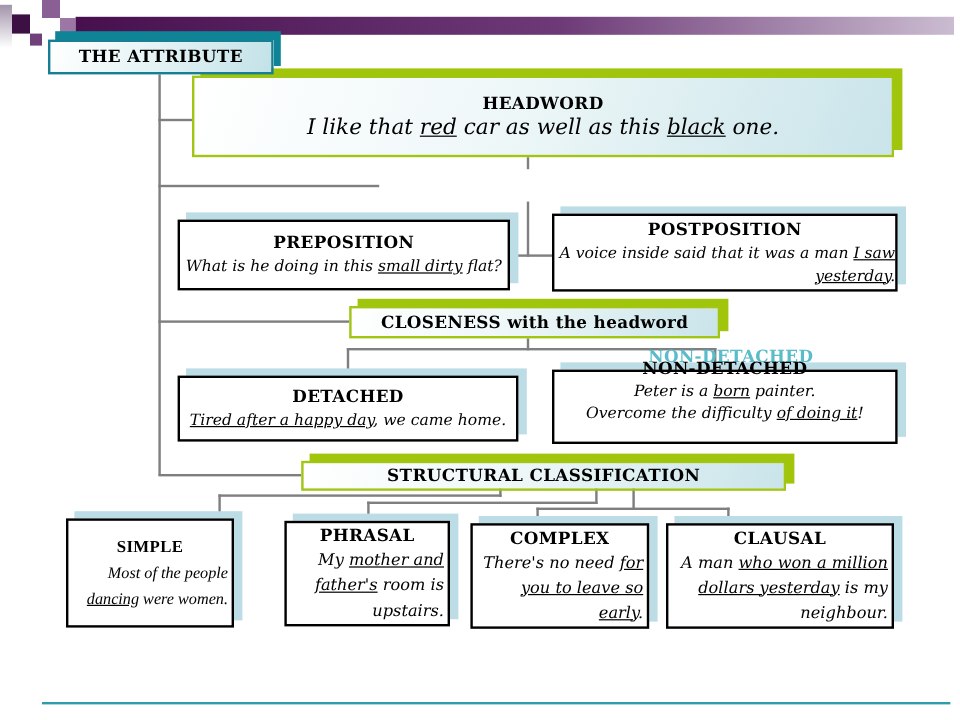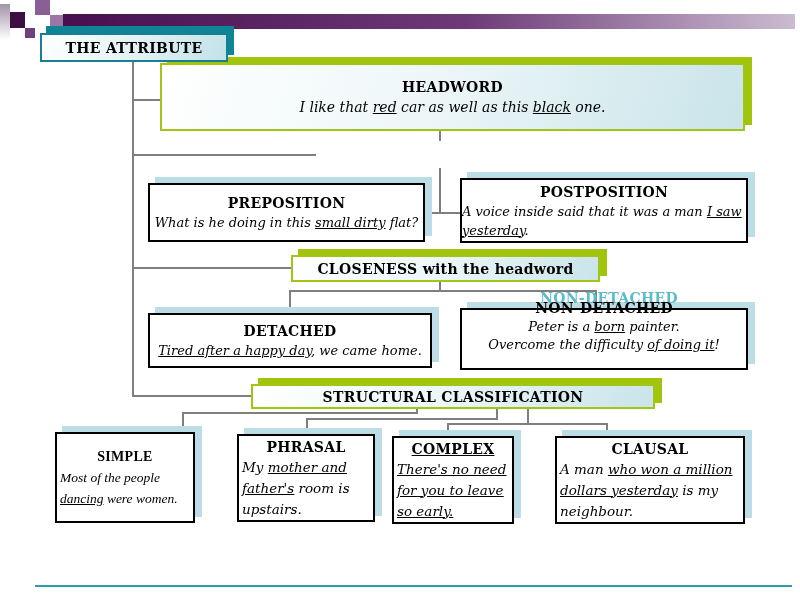--- a/index.html
+++ b/index.html
@@ -14,59 +14,59 @@
   .sq3{left:35px;top:0;width:15px;height:15px;background:var(--sq3,#8a5f95);}
   .sq4{left:50px;top:15px;width:13px;height:13px;background:var(--sq4,#9c77a6);}
   .bar{left:63px;top:14px;width:732px;height:15px;
        background:linear-gradient(to right,var(--bar-dark,#470f4e) 0%,#6d3a77 55%,var(--bar-light,#cbbcd1) 100%);}
   .bottom-rule{left:35px;top:585px;width:757px;height:2px;background:var(--rule,#2d9dab);}
 
   
   .line{position:absolute;background:var(--line,#7f7f7f);}
 
   
-  .box{position:absolute;box-sizing:border-box;text-align:left;display:flex;
+  .box{position:absolute;box-sizing:border-box;text-align:right;display:flex;
        flex-direction:column;justify-content:center;align-items:center;z-index:1;}
   .box.green{border:2px solid var(--green,#a1c515);
        background:linear-gradient(110deg,#ffffff 0%,#eef7f8 45%,#c9e4ea 100%);
        box-shadow:7px -6px 0 0 var(--green-shadow,#a1c50a);}
   .box.tealbox{border:2px solid var(--teal,#177f93);
        background:linear-gradient(110deg,#ffffff 0%,#e3f2f4 50%,#c2e2e8 100%);
        box-shadow:6px -7px 0 0 var(--teal-shadow,#0e8496);}
   .box.white{border:2px solid #000;background:#fff;
        box-shadow:7px -6px 0 0 var(--blue-shadow,#bddde6);}
 
   .t{font-weight:bold;letter-spacing:.3px;}
   .ex{font-style:italic;}
   .u{text-decoration:underline;}
 
   #n-attribute{left:40px;top:33px;width:188px;height:29px;font-size:15px;z-index:2;}
   #n-headword{left:160px;top:63px;width:585px;height:68px;}
   #n-headword .t{font-size:14px;line-height:20px;}
   #n-headword .desc{font-size:13px;line-height:20px;}
-  #n-headword .ex{font-size:14px;line-height:20px;}
+  #n-headword .ex{font-size:18px;line-height:20px;}
 
   #n-position{left:316px;top:141px;width:249px;height:27px;font-size:14px;}
   #n-closeness{left:291px;top:255px;width:309px;height:27px;font-size:14px;}
   #n-structural{left:251px;top:384px;width:404px;height:25px;font-size:14px;}
 
   #n-preposition{left:148px;top:183px;width:277px;height:59px;}
   #n-postposition{left:460px;top:178px;width:288px;height:65px;}
   #n-detached{left:148px;top:313px;width:284px;height:55px;}
   #n-nondetached{left:460px;top:308px;width:288px;height:62px;justify-content:flex-start;}
   .box .t{font-size:14px;line-height:20px;}
   .box .ex{font-size:13px;line-height:19px;}
 
   #n-nondetached .t{margin-top:-12px;position:relative;z-index:2;
       text-shadow:5px -10px 0 var(--ghost,#5bbcc9);}
   #n-nondetached .ex{line-height:18px;}
 
   #n-simple{left:55px;top:432px;width:140px;height:91px;font-family:Liberation Serif, serif;}
   #n-phrasal{left:237px;top:434px;width:138px;height:88px;}
-  #n-complex{left:392px;top:436px;width:122px;height:88px;text-decoration:underline;}
+  #n-complex{left:392px;top:436px;width:149px;height:88px;}
   #n-clausal{left:555px;top:436px;width:190px;height:88px;}
   #n-simple .ex,#n-phrasal .ex,#n-complex .ex,#n-clausal .ex{font-size:13.5px;line-height:21px;padding:0 3px;}
 </style>
 </head>
 <body>
 
 <div class="slide">
 
   <div class="deco strip"></div>
   <div class="deco sq1"></div>

